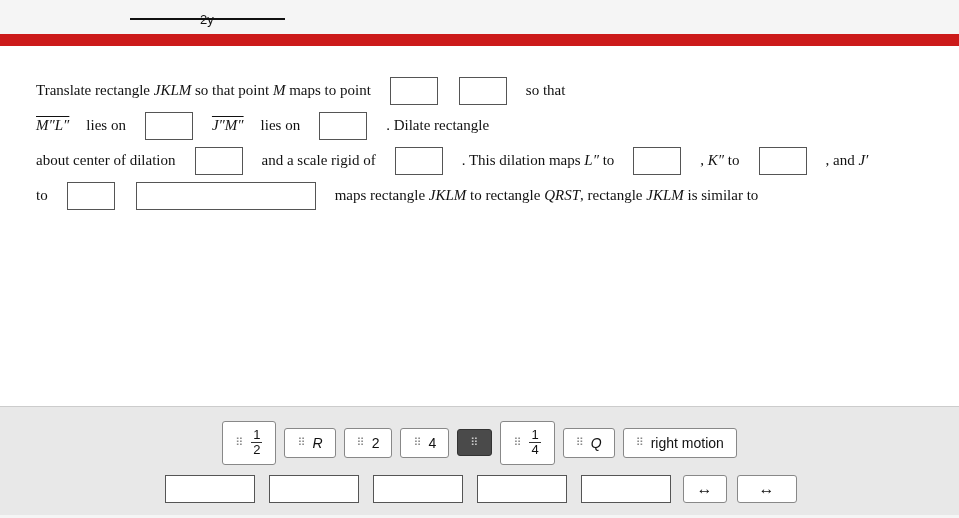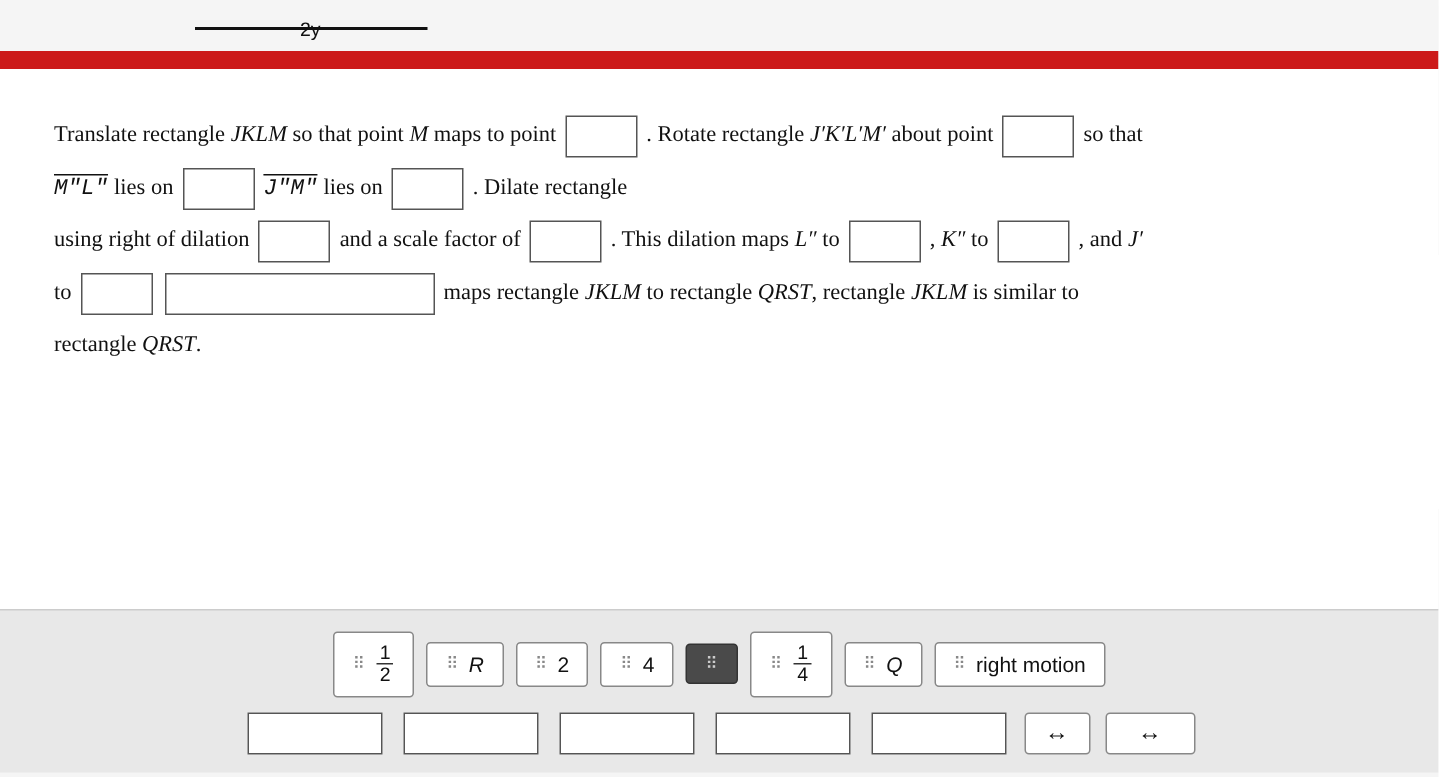--- a/index.html
+++ b/index.html
@@ -21,21 +21,21 @@
 
     .text-block {
       line-height: 2.4;
       font-size: 15px;
     }
 
     .text-line {
       display: flex;
       flex-wrap: wrap;
       align-items: center;
-      gap: 4px;
+      gap: 17px;
       margin-bottom: 2px;
       line-height: 2.2;
     }
 
     .input-box {
       display: inline-block;
       width: 48px;
       height: 28px;
       border: 1.5px solid #555;
       background: #fff;
@@ -48,21 +48,20 @@
       width: 180px;
       height: 28px;
       border: 1.5px solid #555;
       background: #fff;
       vertical-align: middle;
       margin: 0 2px;
     }
 
     .overline {
       text-decoration: overline;
-      font-family: Liberation Mono, monospace;
     }
 
     .italic {
       font-style: italic;
     }
 
     .bottom-area {
       background: #e8e8e8;
       padding: 14px 20px 8px 20px;
       border-top: 1px solid #ccc;
@@ -169,57 +168,53 @@
   </div>
   <div style="height:12px; background:#cc1a1a;"></div>
 </div>
 
 <div class="main-content">
   <div class="text-block">
 
     <div class="text-line">
       <span>Translate rectangle <span class="italic">JKLM</span> so that point <span class="italic">M</span> maps to point</span>
       <div class="input-box"></div>
-      <span>. Rotate rectangle <span class="italic">J′K′L′M′</span> about point</span>
       <div class="input-box"></div>
       <span> so that</span>
     </div>
 
     <div class="text-line">
       <span class="overline italic">M″L″</span>
       <span> lies on</span>
       <div class="input-box"></div>
       <span class="overline italic">J″M″</span>
       <span> lies on</span>
       <div class="input-box"></div>
       <span>. Dilate rectangle</span>
     </div>
 
     <div class="text-line">
-      <span> using right of dilation</span>
-      <div class="input-box"></div>
-      <span> and a scale factor of</span>
+      <span> about center of dilation</span>
+      <div class="input-box"></div>
+      <span> and a scale rigid of</span>
       <div class="input-box"></div>
       <span>. This dilation maps <span class="italic">L″</span> to</span>
       <div class="input-box"></div>
       <span>, <span class="italic">K″</span> to</span>
       <div class="input-box"></div>
       <span>, and <span class="italic">J′</span></span>
     </div>
 
     <div class="text-line">
       <span>to</span>
       <div class="input-box"></div>
       <div class="input-box-wide"></div>
       <span> maps rectangle <span class="italic">JKLM</span> to rectangle <span class="italic">QRST</span>,  rectangle <span class="italic">JKLM</span> is similar to</span>
     </div>
 
-    <div class="text-line">
-      <span>rectangle  <span class="italic">QRST</span>.</span>
-    </div>
 
   </div>
 </div>
 
 <div class="bottom-area">
   <div class="drag-row">
 
     <div class="drag-chip">
       <span class="dots">⠿</span>
       <span>

